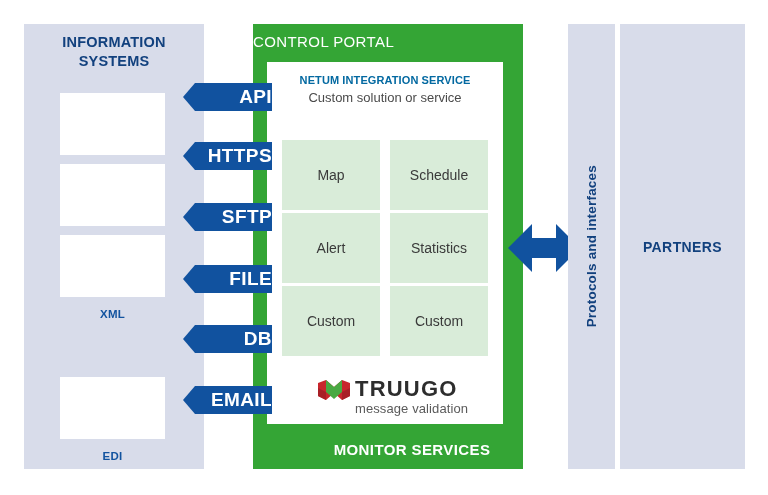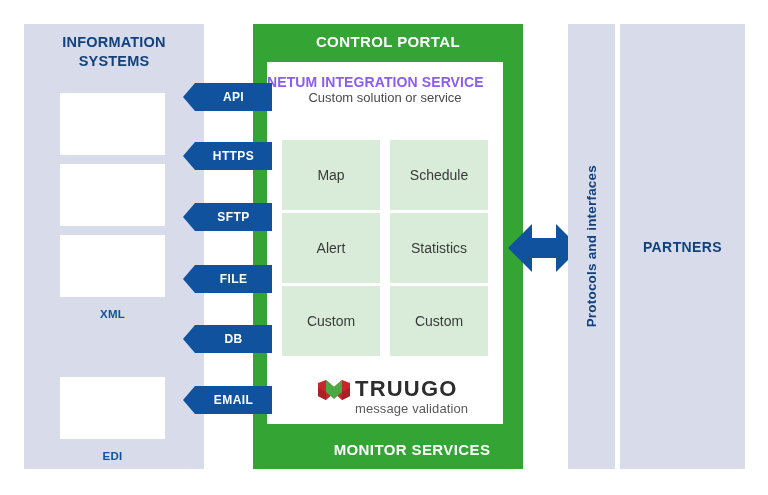--- a/index.html
+++ b/index.html
@@ -42,44 +42,44 @@
     -webkit-clip-path:polygon(0% 50%, 12px 0%, 100% 0%, 100% 50%, 100% 100%, 12px 100%);
   }
   .badge .tip{
     position:absolute;right:-13px;top:0;width:0;height:0;
     border-top:14px solid transparent;
     border-bottom:14px solid transparent;
     border-left:13px solid #11529f;
   }
   .badge .btxt{
     position:absolute;left:12px;right:0;top:50%;transform:translateY(-50%);
-    text-align:center;color:#ffffff;font-weight:bold;font-size:12px;
+    text-align:right;color:#ffffff;font-weight:bold;font-size:19px;
     letter-spacing:.4px;
   }
 
   
   #portal{
     position:absolute;left:253px;top:24px;width:270px;height:445px;
     background:#34a535;
   }
   #portal-title{
-    position:absolute;left:253px;top:33px;width:270px;text-align:center;
-    color:#ffffff;font-weight:bold;font-size:15px;letter-spacing:.4px;
+    position:absolute;left:253px;top:33px;width:270px;
+    color:#ffffff;font-weight:normal;font-size:15px;letter-spacing:.4px;
   }
   #portal-footer{
     position:absolute;left:253px;top:441px;width:318px;text-align:center;
     color:#ffffff;font-weight:bold;font-size:15px;letter-spacing:.4px;
   }
   #portal-card{
     position:absolute;left:267px;top:62px;width:236px;height:362px;
     background:#ffffff;
   }
   #svc-title{
-    position:absolute;left:267px;top:74px;width:236px;text-align:left;
-    color:#8b5cf6;font-weight:bold;font-size:14px;letter-spacing:.1px;
+    position:absolute;left:267px;top:74px;width:236px;text-align:center;
+    color:#0369a1;font-weight:bold;font-size:11px;letter-spacing:.1px;
   }
   #svc-sub{
     position:absolute;left:267px;top:90px;width:236px;text-align:center;
     color:#4a4a4a;font-size:13px;
   }
   .tile{
     position:absolute;width:98px;height:70px;background:#d9ecd9;
   }
   .tile .tlabel{
     position:absolute;left:0;right:0;top:50%;transform:translateY(-50%);

